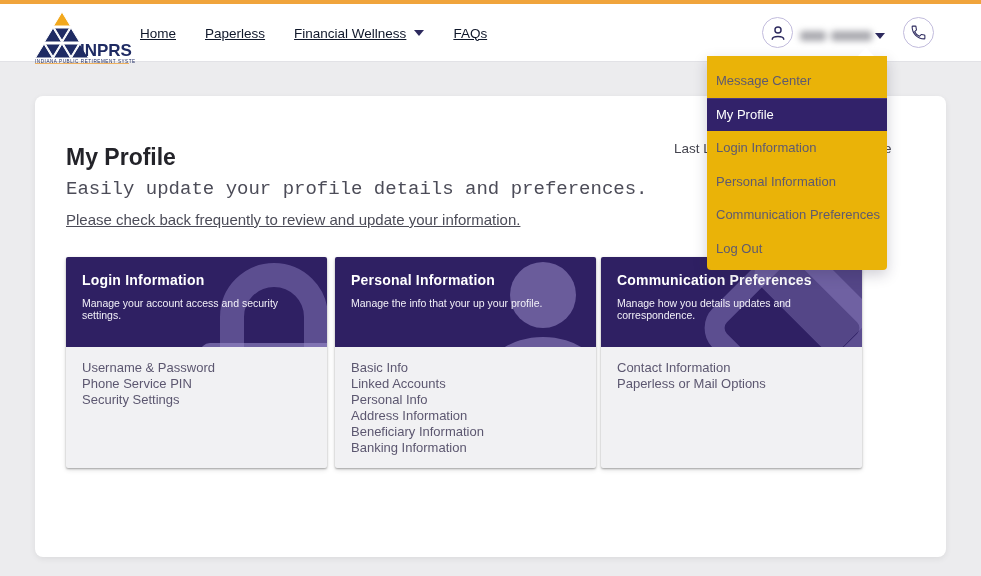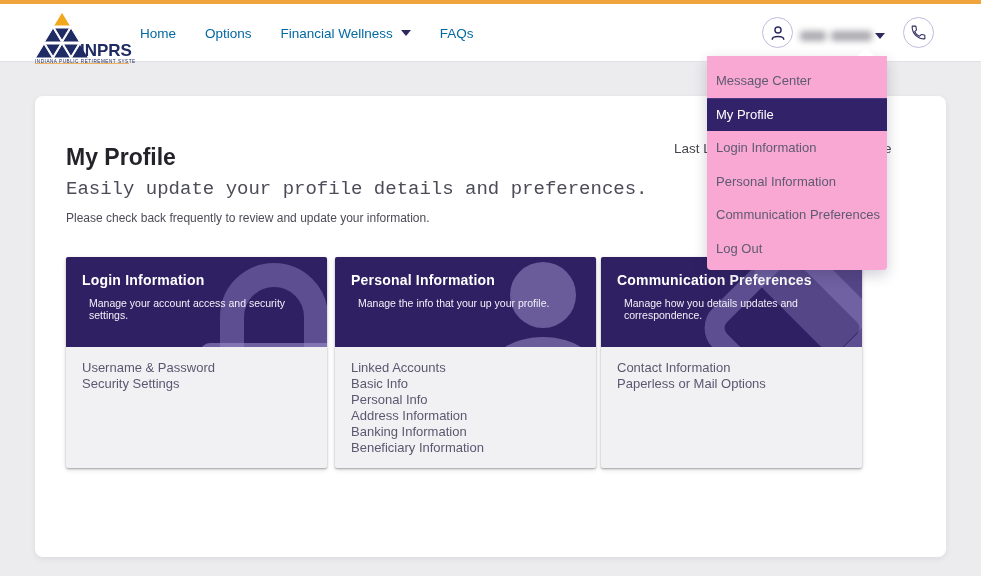--- a/index.html
+++ b/index.html
@@ -7,58 +7,58 @@
   .screen { position:relative; width:981px; height:576px; overflow:hidden; background:#ececee; margin:0 auto; }
 
   
   .topstrip { position:absolute; top:0; left:0; width:100%; height:4px; background:#F0A43C; z-index:6; }
 
   
   .navbar { position:absolute; top:4px; left:0; width:100%; height:58px; background:#ffffff;
             border-bottom:1px solid #e2e2e6; z-index:5; }
   .logo { position:absolute; left:28px; top:6px; }
   .nav-links { position:absolute; left:140px; top:0; height:58px; display:flex; align-items:center; gap:29px; }
-  .nav-link { font-size:13.5px; color:#0369a1; cursor:pointer; display:flex; align-items:center; gap:8px; }
+  .nav-link { font-size:13.5px; color:#0f172a; cursor:pointer; display:flex; align-items:center; gap:8px;text-decoration:underline; }
   .caret-down { width:0; height:0; border-left:5px solid transparent; border-right:5px solid transparent;
                 border-top:6px solid #2d2a5e; display:inline-block; }
   .icon-circle { position:absolute; top:13px; width:31px; height:31px; border:1px solid #c2bcdd;
                  border-radius:50%; display:flex; align-items:center; justify-content:center; cursor:pointer; background:#fff; }
   .user-circle { left:762px; }
   .phone-circle { left:903px; }
   .redacted-name { position:absolute; left:800px; top:27px; width:72px; height:10px; display:flex; gap:5px;
                    filter:blur(3px); cursor:pointer; }
   .redacted-name .blob { background:#a9a9af; border-radius:3px; height:100%; }
   .blob.b1 { width:26px; } .blob.b2 { width:41px; }
   .name-caret { position:absolute; left:875px; top:29px; cursor:pointer; }
 
   
-  .dropdown { position:absolute; left:707px; top:56px; width:180px; height:214px; background:#f9a8d4;
+  .dropdown { position:absolute; left:707px; top:56px; width:180px; height:214px; background:#eab308;
               border-radius:0 0 4px 4px; box-shadow:0 5px 14px rgba(40,35,70,.22); z-index:10; padding-top:8px; }
   .dropdown .notch { position:absolute; top:-8px; left:151px; width:0; height:0;
                      border-left:8px solid transparent; border-right:8px solid transparent; border-bottom:8px solid #ffffff; }
   .menu-item { height:33.5px; display:flex; align-items:center; padding-left:9px; font-size:13px;
                color:#5e5a70; cursor:pointer; }
   .menu-item.active { background:#32226A; color:#ffffff; border-top:1px solid #4a3a85; }
 
   
   .content-card { position:absolute; left:35px; top:96px; width:911px; height:461px; background:#ffffff;
                   border-radius:8px; box-shadow:0 2px 6px rgba(0,0,0,.07); z-index:1; }
   .page-title { position:absolute; left:31px; top:48px; font-size:23px; font-weight:600; color:#232329; }
   .page-sub { position:absolute; left:31px; top:82px; font-size:19px; color:#4c4c58;font-family:Liberation Mono, monospace; }
-  .page-note { position:absolute; left:31px; top:115px; font-size:12px; color:#4c4c58; }
+  .page-note { position:absolute; left:31px; top:115px; font-size:15px; color:#4c4c58;text-decoration:underline; }
   .lastlogin-frag { position:absolute; top:45px; font-size:13.5px; color:#45454f; white-space:nowrap; }
   .frag-left { left:639px; } .frag-right { left:849px; }
 
   
   .tile { position:absolute; top:161px; width:261px; height:211px; background:#f1f1f3; border-radius:2px;
           box-shadow:0 1px 2px rgba(0,0,0,.3), 0 2px 5px rgba(0,0,0,.12); }
   .tile1 { left:31px; } .tile2 { left:300px; } .tile3 { left:566px; }
   .tile-header { position:relative; height:90px; background:#2F2063; overflow:hidden; padding:15px 16px 0 16px; border-radius:2px 2px 0 0; }
   .tile-title { position:relative; z-index:2; font-size:14px; font-weight:700; color:#ffffff; letter-spacing:.2px; }
-  .tile-desc { position:relative; z-index:2; margin-top:9px; font-size:10.5px; color:#f2f0f8;margin-left:7px; }
+  .tile-desc { position:relative; z-index:2; margin-top:9px; font-size:10.5px; color:#f2f0f8; }
   .watermark { position:absolute; z-index:1; }
   .wm-lock { right:-35px; bottom:-32px; }
   .wm-person { right:-22px; bottom:-30px; }
   .wm-envelope { right:-45px; bottom:-46px; }
   .tile-body { padding:13px 16px 0 16px; }
   .tile-link { font-size:13px; color:#5c5770; line-height:16px; cursor:pointer; }
 </style>
 </head>
 <body>
 
@@ -83,21 +83,21 @@
           <polygon points="35.5,34 50.5,34 43,46.5" fill="#1F2B63"></polygon>
         </g>
         <text x="52" y="46" font-family="Liberation Sans, sans-serif" font-size="17" font-weight="bold" fill="#1F2B63">INPRS</text>
         <text x="7" y="52.5" font-family="Liberation Sans, sans-serif" font-size="4.6" letter-spacing="0.55" fill="#1F2B63">INDIANA PUBLIC RETIREMENT SYSTEM</text>
         <rect x="7" y="53.2" width="94" height="1.4" fill="#F0A43C"></rect>
       </svg>
     </div>
 
     <nav class="nav-links">
       <span class="nav-link">Home</span>
-      <span class="nav-link">Options</span>
+      <span class="nav-link">Paperless</span>
       <span class="nav-link">
         <span>Financial Wellness</span>
         <span class="caret-down"></span>
       </span>
       <span class="nav-link">FAQs</span>
     </nav>
 
     <div class="icon-circle user-circle">
       <svg width="18" height="18" viewBox="0 0 20 20">
         <circle cx="10" cy="6.7" r="3.4" fill="none" stroke="#2d2a5e" stroke-width="1.6"></circle>
@@ -141,40 +141,41 @@
       <div class="tile-header">
         <div class="tile-title">Login Information</div>
         <div class="tile-desc">Manage your account access and security settings.</div>
         <svg class="watermark wm-lock" width="200" height="120" viewBox="0 0 200 120">
           <path d="M70 120 V58 a42 42 0 0 1 84 0 V120" fill="none" stroke="#8A7CBE" stroke-width="24" opacity="0.5"></path>
           <rect x="38" y="84" width="150" height="80" rx="10" fill="#9A8ECB" opacity="0.6"></rect>
         </svg>
       </div>
       <div class="tile-body">
         <div class="tile-link">Username &amp; Password</div>
+        <div class="tile-link">Phone Service PIN</div>
         <div class="tile-link">Security Settings</div>
       </div>
     </section>
 
     <section class="tile tile2">
       <div class="tile-header">
         <div class="tile-title">Personal Information</div>
         <div class="tile-desc">Manage the info that your up your profile.</div>
         <svg class="watermark wm-person" width="170" height="120" viewBox="0 0 170 120">
           <circle cx="95" cy="38" r="33" fill="#9A8ECB" opacity="0.55"></circle>
           <ellipse cx="95" cy="124" rx="60" ry="44" fill="#9A8ECB" opacity="0.55"></ellipse>
         </svg>
       </div>
       <div class="tile-body">
+        <div class="tile-link">Basic Info</div>
         <div class="tile-link">Linked Accounts</div>
-        <div class="tile-link">Basic Info</div>
         <div class="tile-link">Personal Info</div>
         <div class="tile-link">Address Information</div>
+        <div class="tile-link">Beneficiary Information</div>
         <div class="tile-link">Banking Information</div>
-        <div class="tile-link">Beneficiary Information</div>
       </div>
     </section>
 
     <section class="tile tile3">
       <div class="tile-header">
         <div class="tile-title">Communication Preferences</div>
         <div class="tile-desc">Manage how you details updates and correspondence.</div>
         <svg class="watermark wm-envelope" width="230" height="135" viewBox="0 0 230 135">
           <rect x="95" y="-45" width="120" height="120" rx="18" transform="rotate(45 155 15)" fill="#9A8ECB" opacity="0.35"></rect>
           <rect x="55" y="10" width="120" height="120" rx="18" transform="rotate(45 115 70)" fill="none" stroke="#8A7CBE" stroke-width="20" opacity="0.5"></rect>

